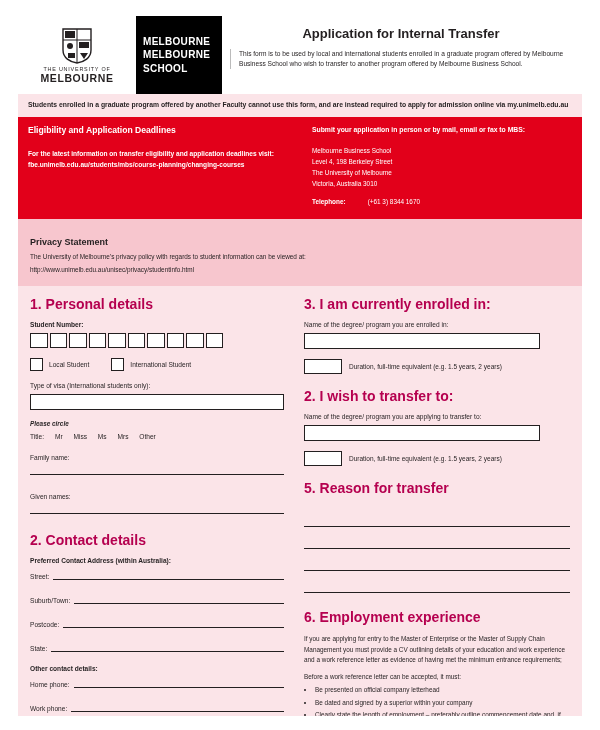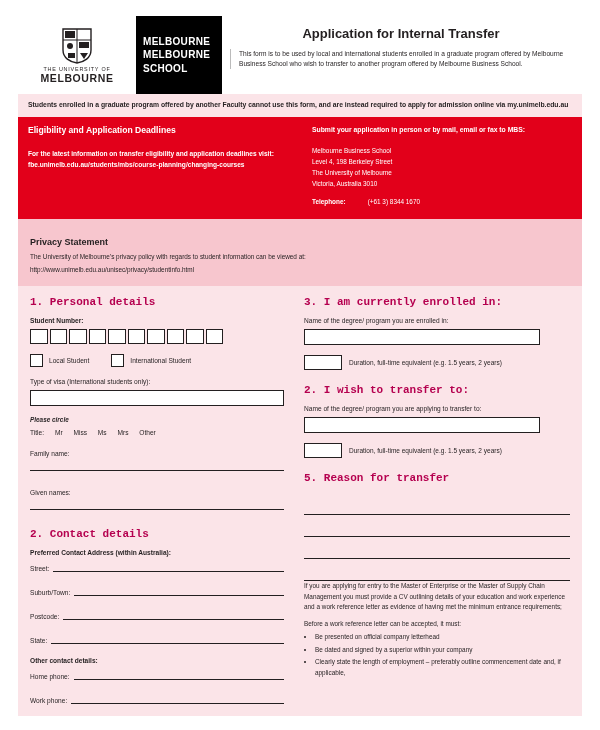--- a/index.html
+++ b/index.html
@@ -182,25 +182,24 @@
   
   .cols {
     display: flex;
     padding: 10px 12px 0 12px;
     box-sizing: border-box;
   }
   .col-left { width: 268px; padding-right: 14px; box-sizing: border-box; }
   .col-right { flex: 1; padding-left: 6px; box-sizing: border-box; }
 
   h2.sec {
-    font-size: 11px;
+    font-size: 14px;
     font-weight: bold;
     color: #b5004f;
     margin: 0 0 9px 0;
-    font-family: Liberation Mono, monospace;
   }
   h2.sec.mt { margin-top: 2px; }
 
   .lbl {
     font-size: 6.6px;
     font-weight: bold;
     margin-bottom: 5px;
   }
   .lbl.norm { font-weight: normal; }
 
@@ -473,20 +472,21 @@
         </div>
 
         <h2 class="sec">5. Reason for transfer</h2>
         <div class="blank-rules">
           <span class="rule"></span>
           <span class="rule"></span>
           <span class="rule"></span>
           <span class="rule"></span>
         </div>
 
+        <h2 class="sec" style="margin-top:16px">6. Employment experience</h2>
         <p class="emp-para">If you are applying for entry to the Master of Enterprise or the Master of Supply Chain Management you must provide a CV outlining details of your education and work experience and a work reference letter as evidence of having met the minimum entrance requirements;</p>
         <p class="emp-sub">Before a work reference letter can be accepted, it must:</p>
         <ul class="emp">
           <li>Be presented on official company letterhead</li>
           <li>Be dated and signed by a superior within your company</li>
           <li>Clearly state the length of employment – preferably outline commencement date and, if applicable,</li>
         </ul>
       </div>
 
     </div>

